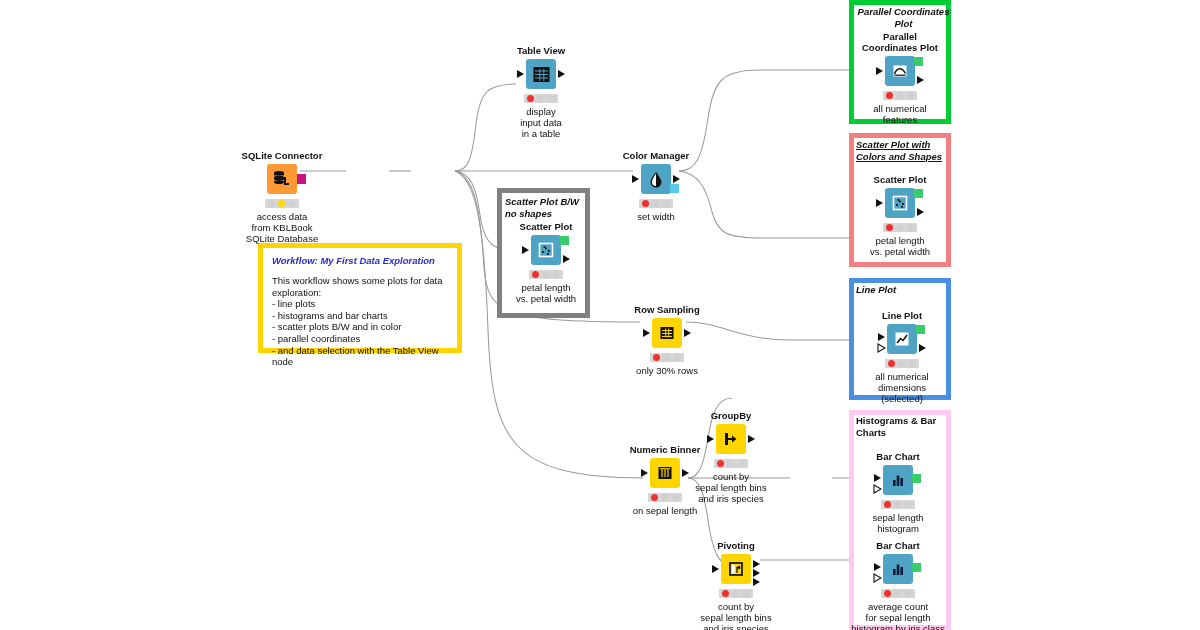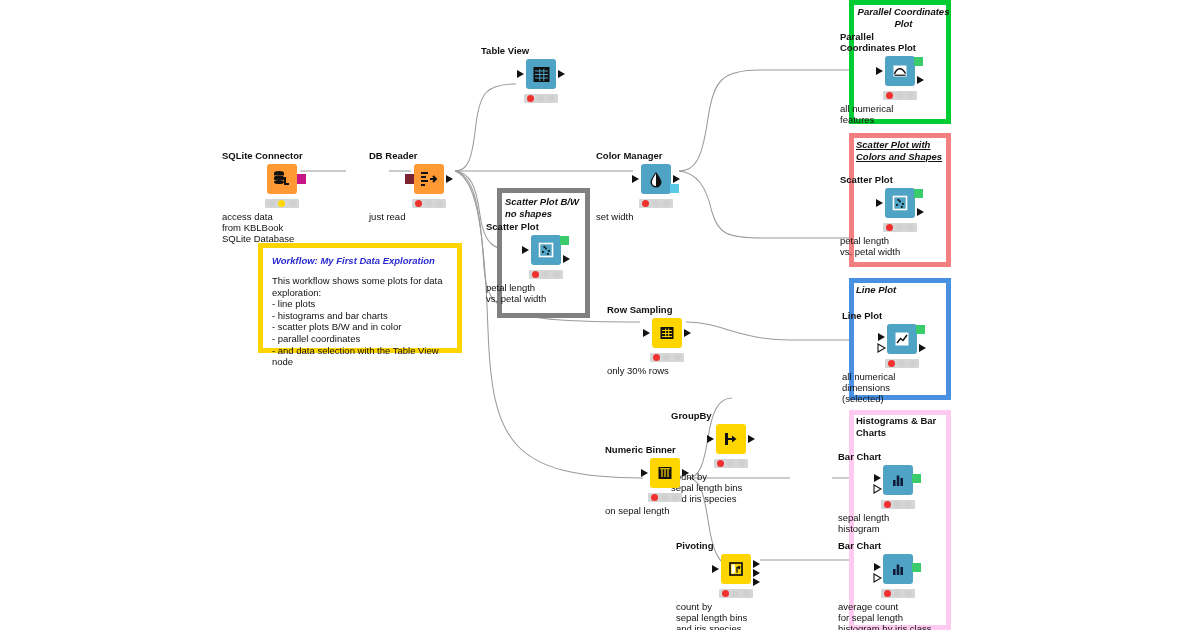--- a/index.html
+++ b/index.html
@@ -19,21 +19,21 @@
   
   .groupbox { position:absolute; z-index:2; }
   .groupbox .gb-inner { width:100%; height:100%; background:#ffffff; }
   .gb-title {
     position:absolute; font-size:9.5px; line-height:11.5px;
     font-weight:bold; color:#111; z-index:6; white-space:pre-line;
   }
   .gb-title.italic { font-style:italic; }
 
   
-  .node { position:absolute; z-index:5; width:120px; margin-left:-60px; }
+  .node { position:absolute; z-index:5; width:120px; margin-left:-60px; text-align:center; }
   .node-name {
     font-size:9.5px; font-weight:bold; color:#111; line-height:11px;
     white-space:pre-line; margin-bottom:2px;
   }
   .node-body { position:relative; height:32px; display:flex; align-items:center; justify-content:center; }
   .node-icon {
     width:30px; height:30px; border-radius:3px;
     display:flex; align-items:center; justify-content:center;
     position:relative;
   }
@@ -164,42 +164,20 @@
       <span class="lamp"></span>
       <span class="lamp yellow"></span>
       <span class="lamp"></span>
     </div>
     <div class="node-desc">access data
 from KBLBook
 SQLite Database</div>
   </div>
 
 
-  <div class="node" style="left:429px; top:150px;">
-    <div class="node-name">DB Reader</div>
-    <div class="node-body">
-      <div class="node-icon" style="background:#FF9933;">
-        <svg width="20" height="20" viewBox="0 0 20 20">
-          <rect x="2" y="3" width="7" height="2" fill="#111"></rect>
-          <rect x="2" y="7" width="5" height="2" fill="#111"></rect>
-          <rect x="2" y="11" width="7" height="2" fill="#111"></rect>
-          <rect x="2" y="15" width="4" height="2" fill="#111"></rect>
-          <path d="M11 10 h6 M14 7 l3 3 l-3 3" stroke="#111" stroke-width="2" fill="none"></path>
-        </svg>
-        <div class="sqport in" style="background:#7B2233;"></div>
-        <div class="port out"></div>
-      </div>
-    </div>
-    <div class="status">
-      <span class="lamp red"></span>
-      <span class="lamp"></span>
-      <span class="lamp"></span>
-    </div>
-    <div class="node-desc">just read</div>
-  </div>
 
   <div class="node" style="left:541px; top:45px;">
     <div class="node-name">Table View</div>
     <div class="node-body">
       <div class="node-icon" style="background:#4FA3C4;">
         <svg width="19" height="19" viewBox="0 0 19 19">
           <rect x="1.5" y="2" width="16" height="15" fill="#111"></rect>
           <rect x="3" y="5.5" width="13" height="1" fill="#4FA3C4"></rect>
           <rect x="3" y="9" width="13" height="1" fill="#4FA3C4"></rect>
           <rect x="3" y="12.5" width="13" height="1" fill="#4FA3C4"></rect>
@@ -208,20 +186,23 @@
         </svg>
         <div class="port in"></div>
         <div class="port out"></div>
       </div>
     </div>
     <div class="status">
       <span class="lamp red"></span>
       <span class="lamp"></span>
       <span class="lamp"></span>
     </div>
+    <div class="node-desc">display
+input data
+in a table</div>
   </div>
 
   <div class="node" style="left:656px; top:150px;">
     <div class="node-name">Color Manager</div>
     <div class="node-body">
       <div class="node-icon" style="background:#4FA3C4;">
         <svg width="18" height="18" viewBox="0 0 18 18">
           <path d="M9 2 C 9 2, 14.5 9, 14.5 12 A 5.5 5.5 0 0 1 3.5 12 C 3.5 9, 9 2, 9 2 Z" fill="#111"></path>
           <path d="M9 3.5 C 9 3.5, 5 9.3, 5 12 A 4 4 0 0 0 9 16 Z" fill="#ffffff"></path>
         </svg>

